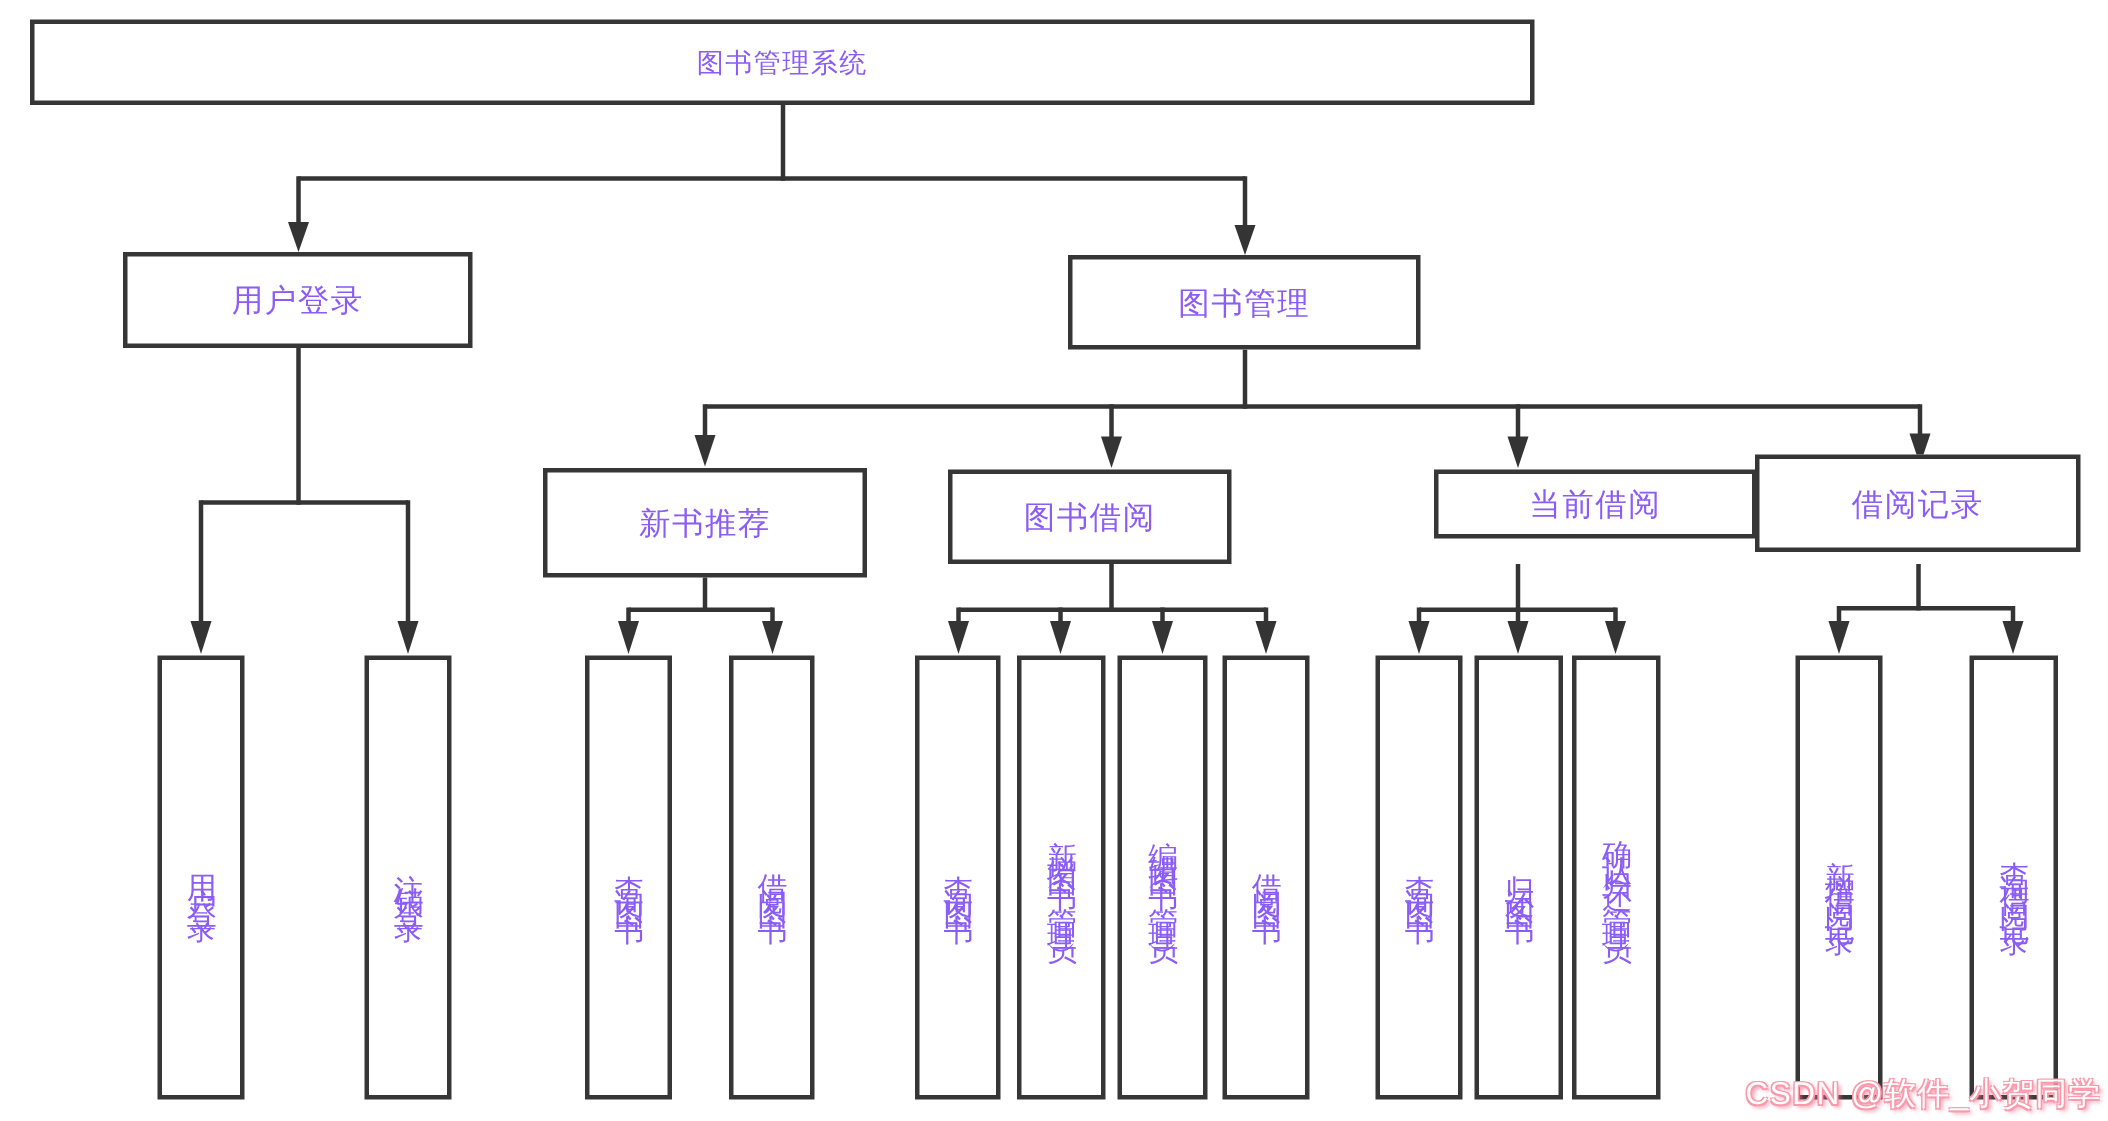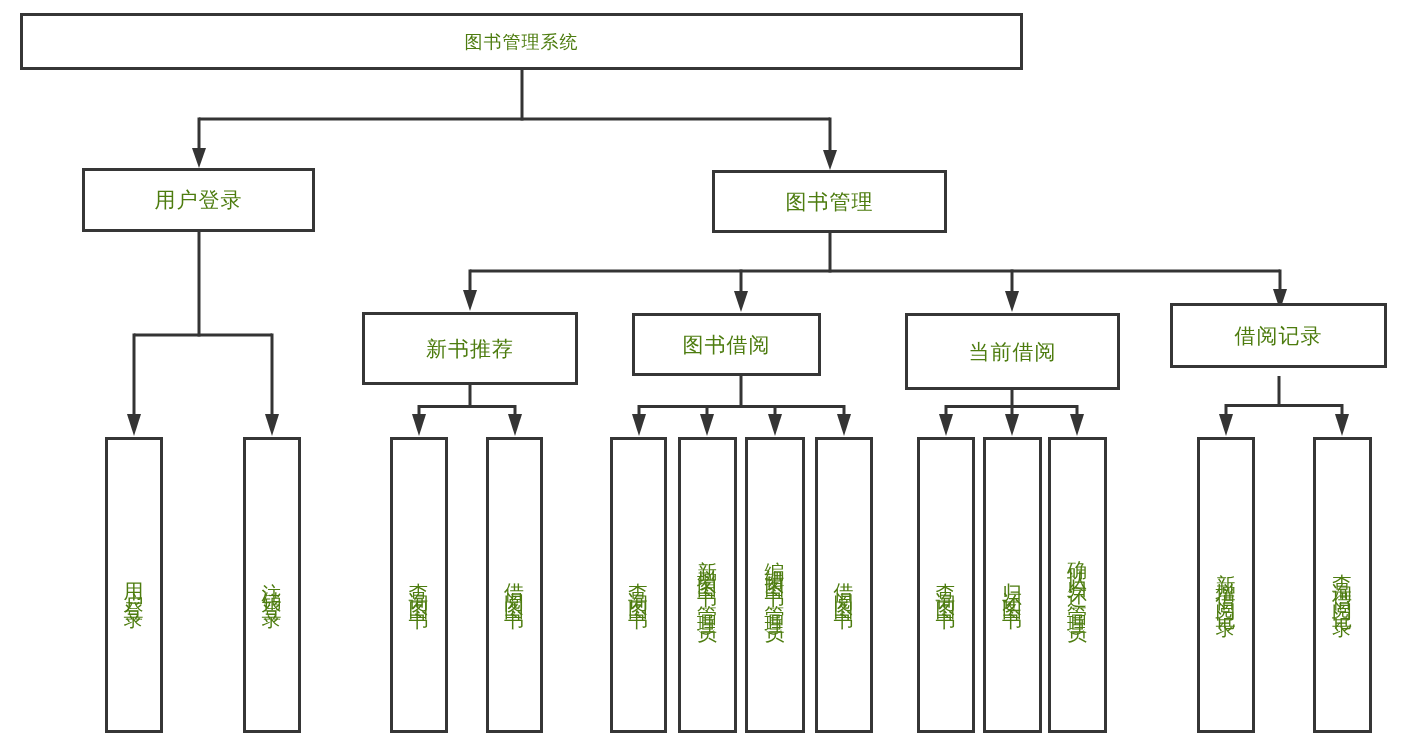--- a/index.html
+++ b/index.html
@@ -10,21 +10,21 @@
     font-family:"Liberation Sans","DejaVu Sans",sans-serif;
     overflow:hidden;
   }
   .wires{position:absolute;left:0;top:0;width:1405px;height:747px;}
   .node{
     position:absolute;
     box-sizing:border-box;
     border:3px solid #363636;
     background:#ffffff;
     display:flex;align-items:center;justify-content:center;
-    color:#4d7c0f;
+    color:#8b5cf6;
     text-align:left;
   }
   .node.root span{font-size:18px;letter-spacing:1px;}
   .node.l2 span{font-size:21px;letter-spacing:1px;}
   .node.l3 span{font-size:21px;letter-spacing:1px;}
   .node.leaf span{
     writing-mode:vertical-lr;
     text-orientation:mixed;
     font-size:20px;
     letter-spacing:9px;
@@ -120,21 +120,21 @@
   <div class="node l2" style="left:712px;top:170px;width:235px;height:63px">
     <span>图书管理</span>
   </div>
 
   <div class="node l3" style="left:362px;top:312px;width:216px;height:73px">
     <span>新书推荐</span>
   </div>
   <div class="node l3" style="left:632px;top:313px;width:189px;height:63px">
     <span>图书借阅</span>
   </div>
-  <div class="node l3" style="left:905px;top:313px;width:215px;height:77px">
+  <div class="node l3" style="left:956px;top:313px;width:215px;height:46px">
     <span>当前借阅</span>
   </div>
   <div class="node l3" style="left:1170px;top:303px;width:217px;height:65px">
     <span>借阅记录</span>
   </div>
 
   <div class="node leaf" style="left:105px;top:437px;width:58px;height:296px">
     <span>用户登录</span>
   </div>
   <div class="node leaf" style="left:243px;top:437px;width:58px;height:296px">
@@ -171,14 +171,15 @@
     <span>确认归还（管理员）</span>
   </div>
 
   <div class="node leaf" style="left:1197px;top:437px;width:58px;height:296px">
     <span>新增借阅记录</span>
   </div>
   <div class="node leaf" style="left:1313px;top:437px;width:59px;height:296px">
     <span>查询借阅记录</span>
   </div>
 
+  <div class="watermark">CSDN @软件_小贺同学</div>
 
 </div>
 
 </body></html>

